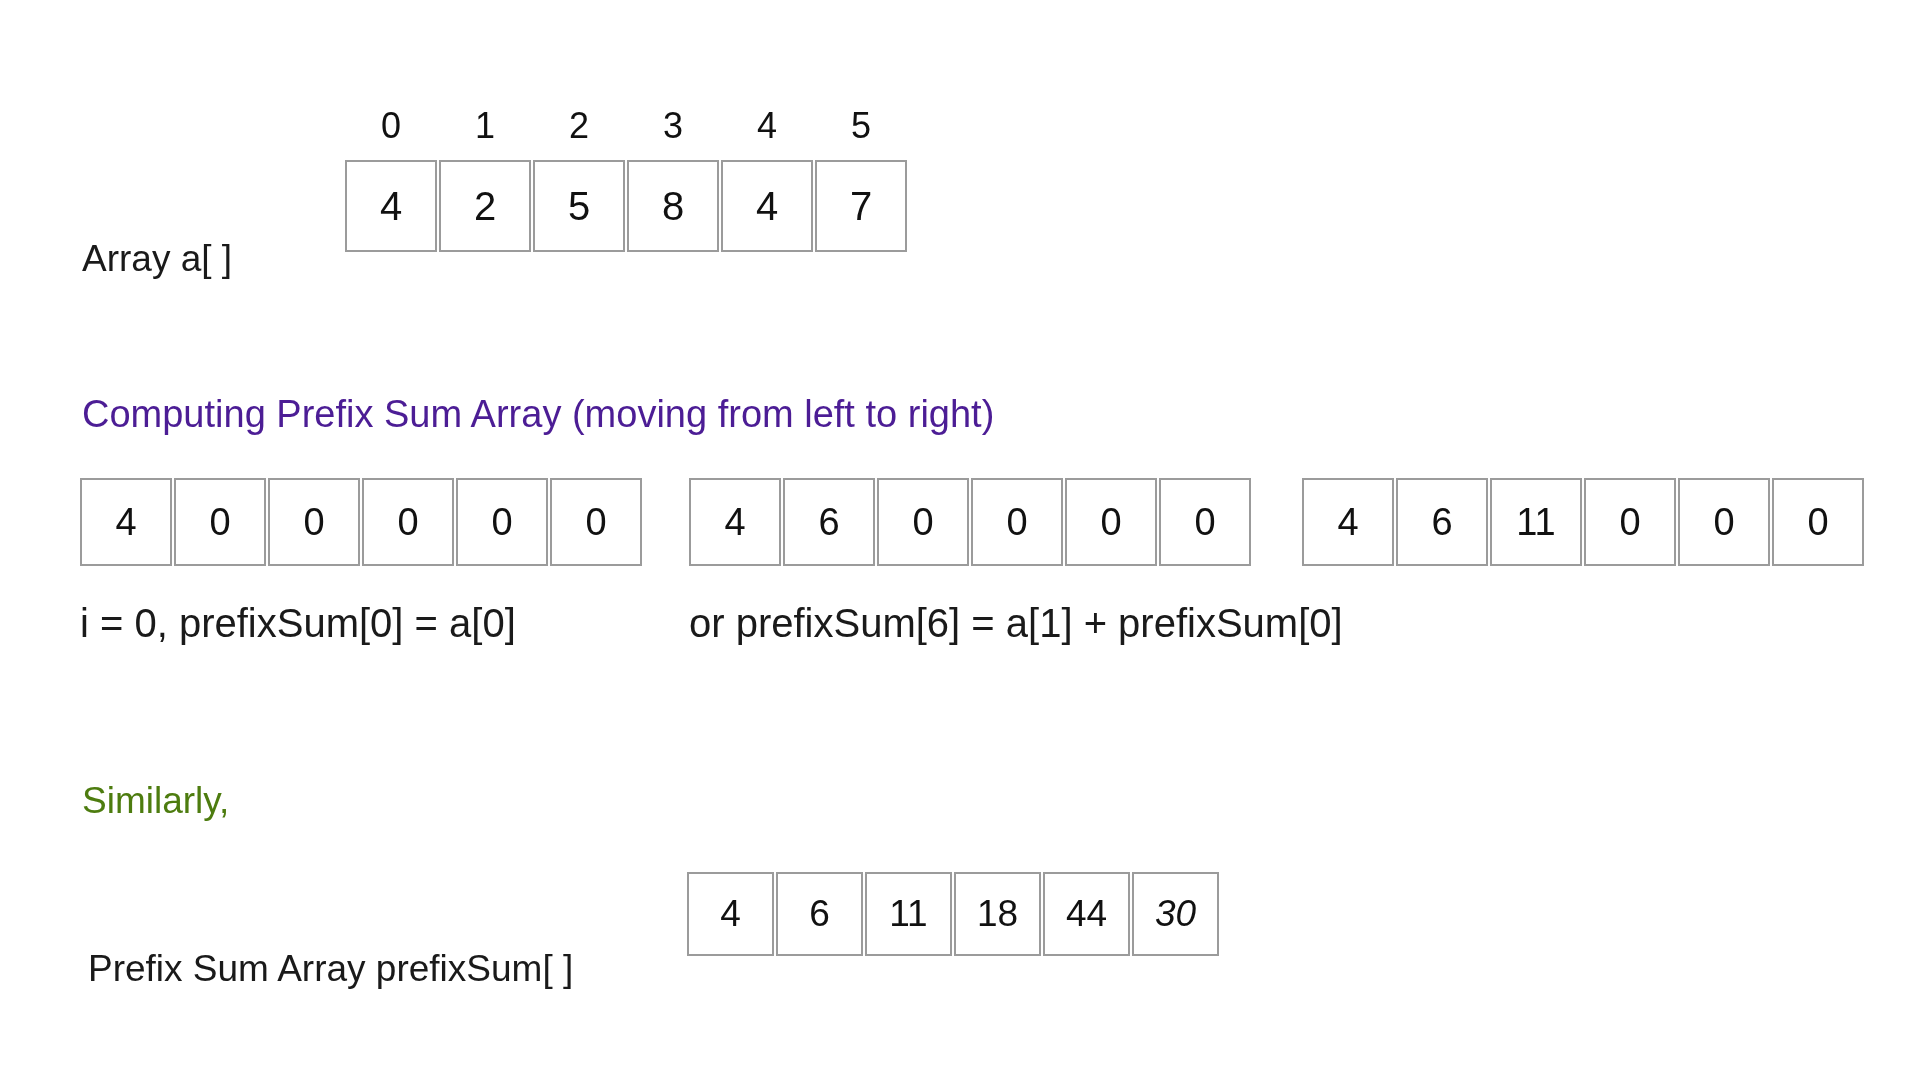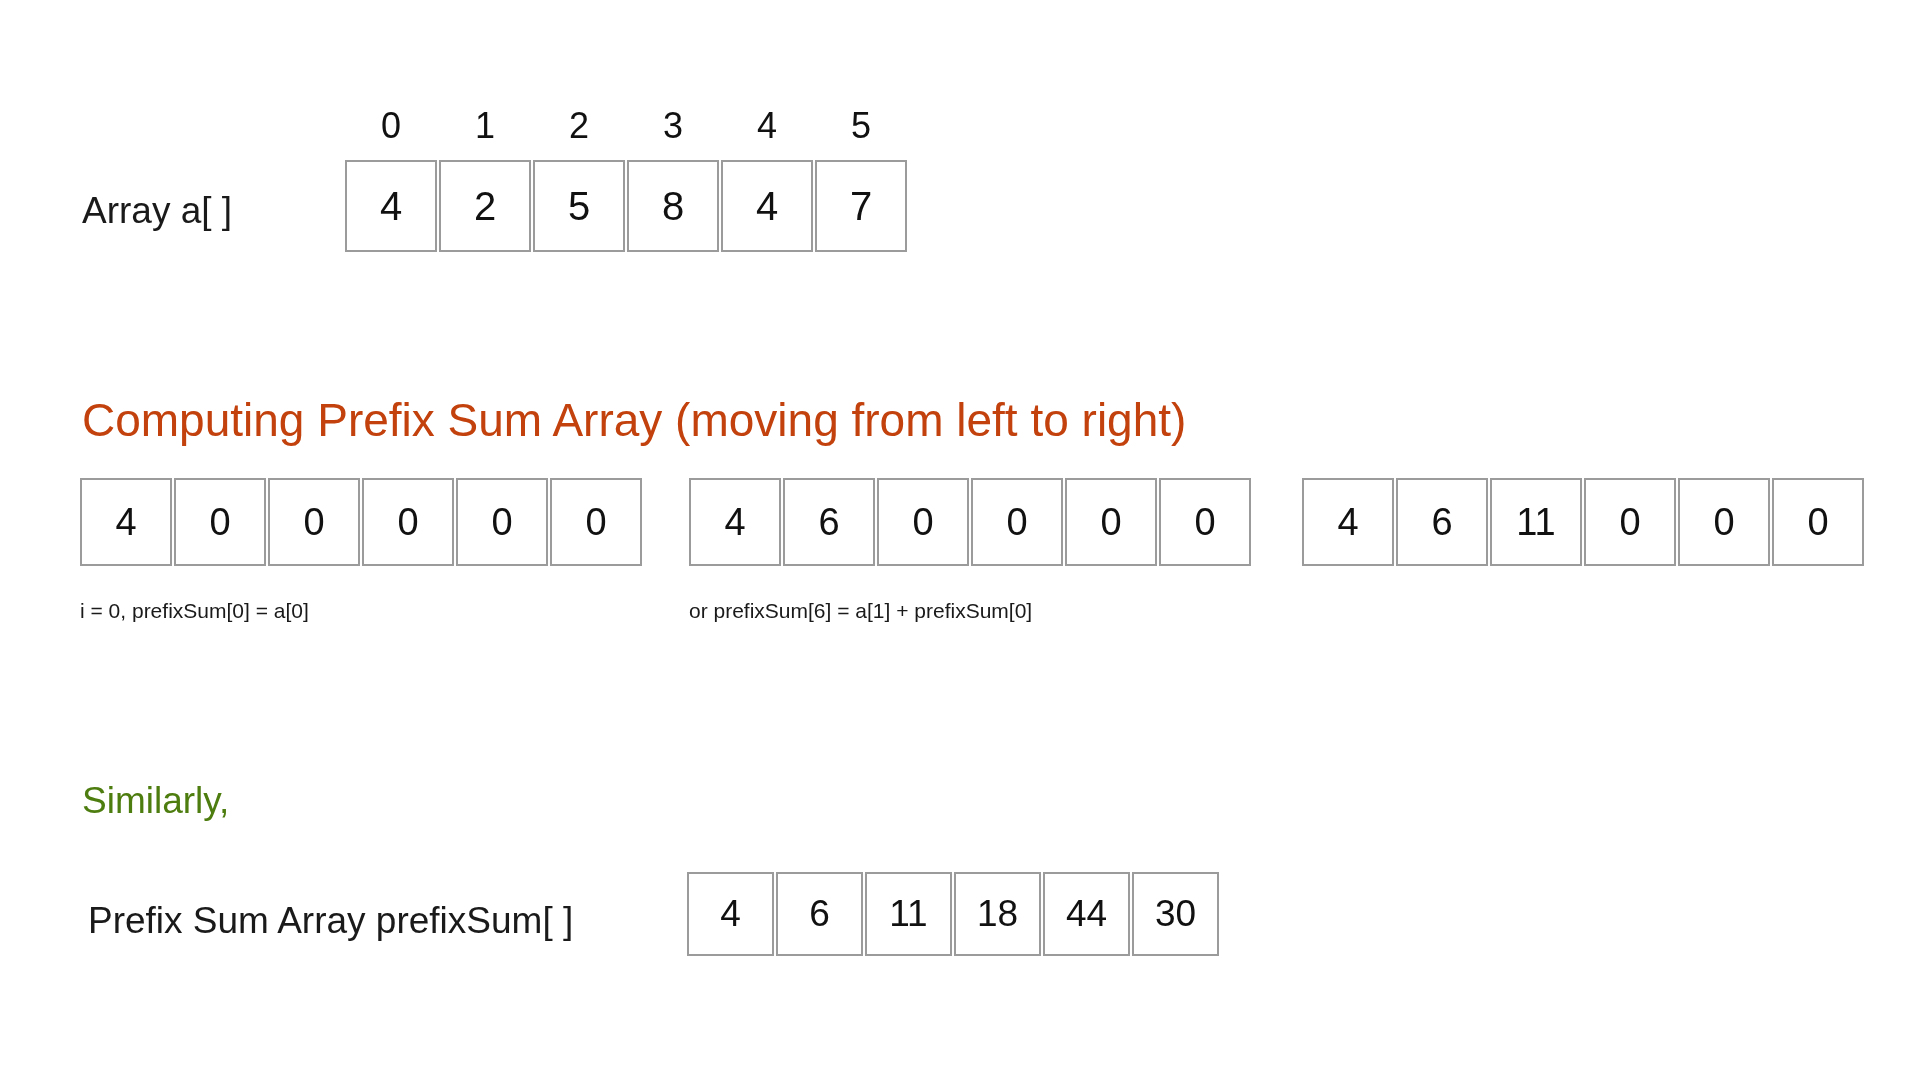--- a/index.html
+++ b/index.html
@@ -52,53 +52,54 @@
     text-align: center;
     font-size: 36px;
     color: #111111;
   }
   #array-a-indices .idx:last-child { margin-right: 0; }
 
   .row-label {
     font-size: 37px;
     color: #1a1a1a;
     white-space: nowrap;
+    margin-top: 48px;
   }
 
   .section-heading {
-    font-size: 46px;
-    color: #c2410c;
+    font-size: 38px;
+    color: #4c1d95;
     white-space: nowrap;
   }
 
   
   .step-block { position: absolute; }
   .step-block .cell-row .cell {
     width: 92px;
     height: 88px;
     font-size: 38px;
     margin-right: 2px;
   }
   .step-block .cell-row .cell:last-child { margin-right: 0; }
   .step-caption {
     margin-top: 32px;
-    font-size: 21px;
+    font-size: 40px;
     line-height: 1.27;
     color: #1a1a1a;
     white-space: nowrap;
   }
 
   
   #prefix-final-row .cell {
     width: 87px;
     height: 84px;
     font-size: 37px;
     margin-right: 2px;
   }
-  #prefix-final-row .cell:last-child { margin-right: 1px; }
+  #prefix-final-row .cell:last-child { margin-right: 1px; font-style: italic; }
 
   .similarly-text {
     font-size: 37px;
     color: #4d7c0f;
     white-space: nowrap;
   }
 </style>
 </head>
 <body>
 

